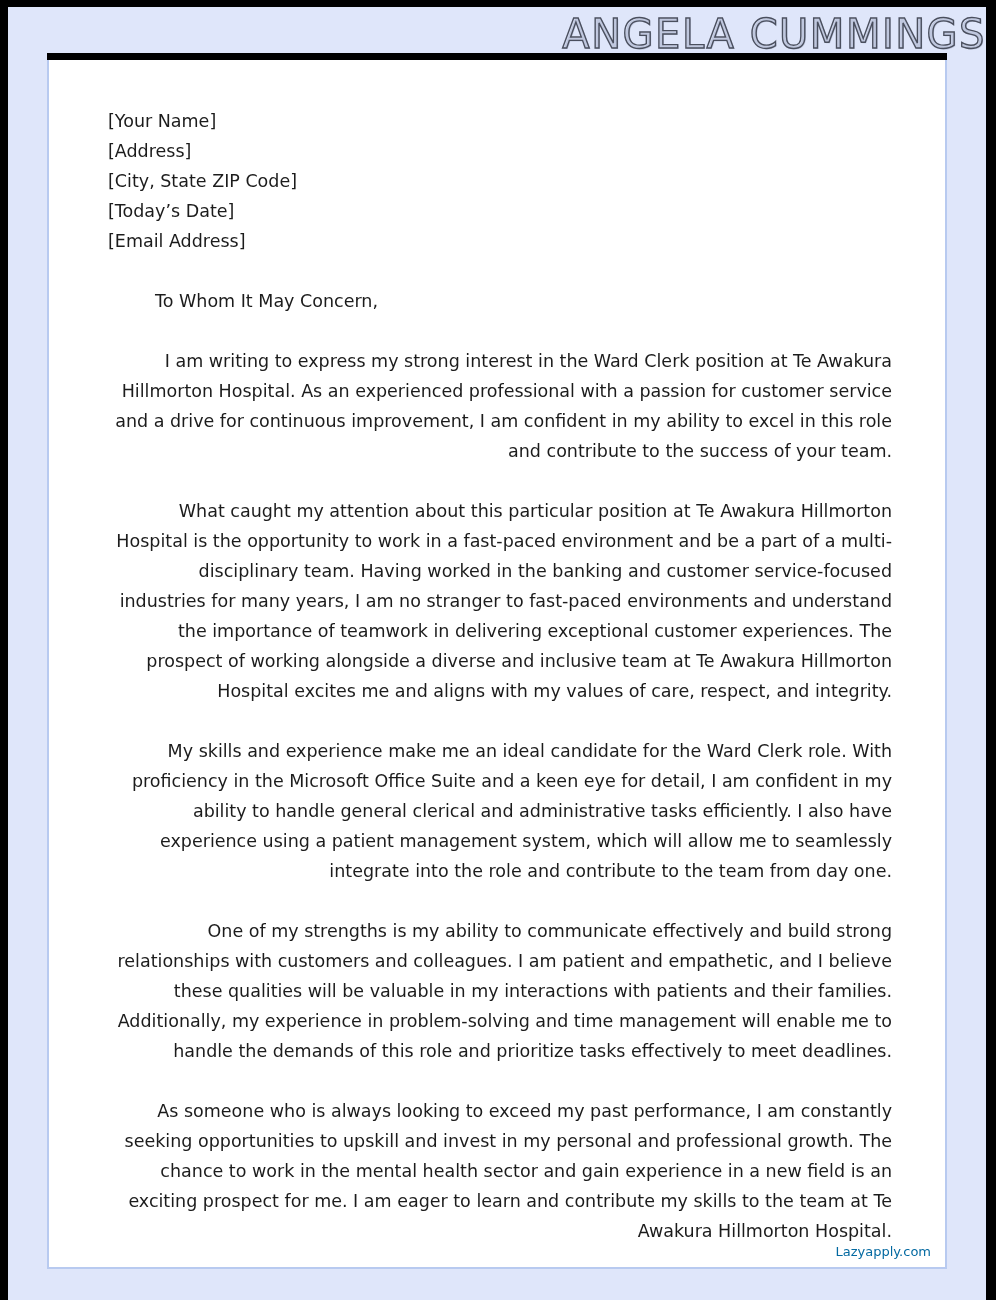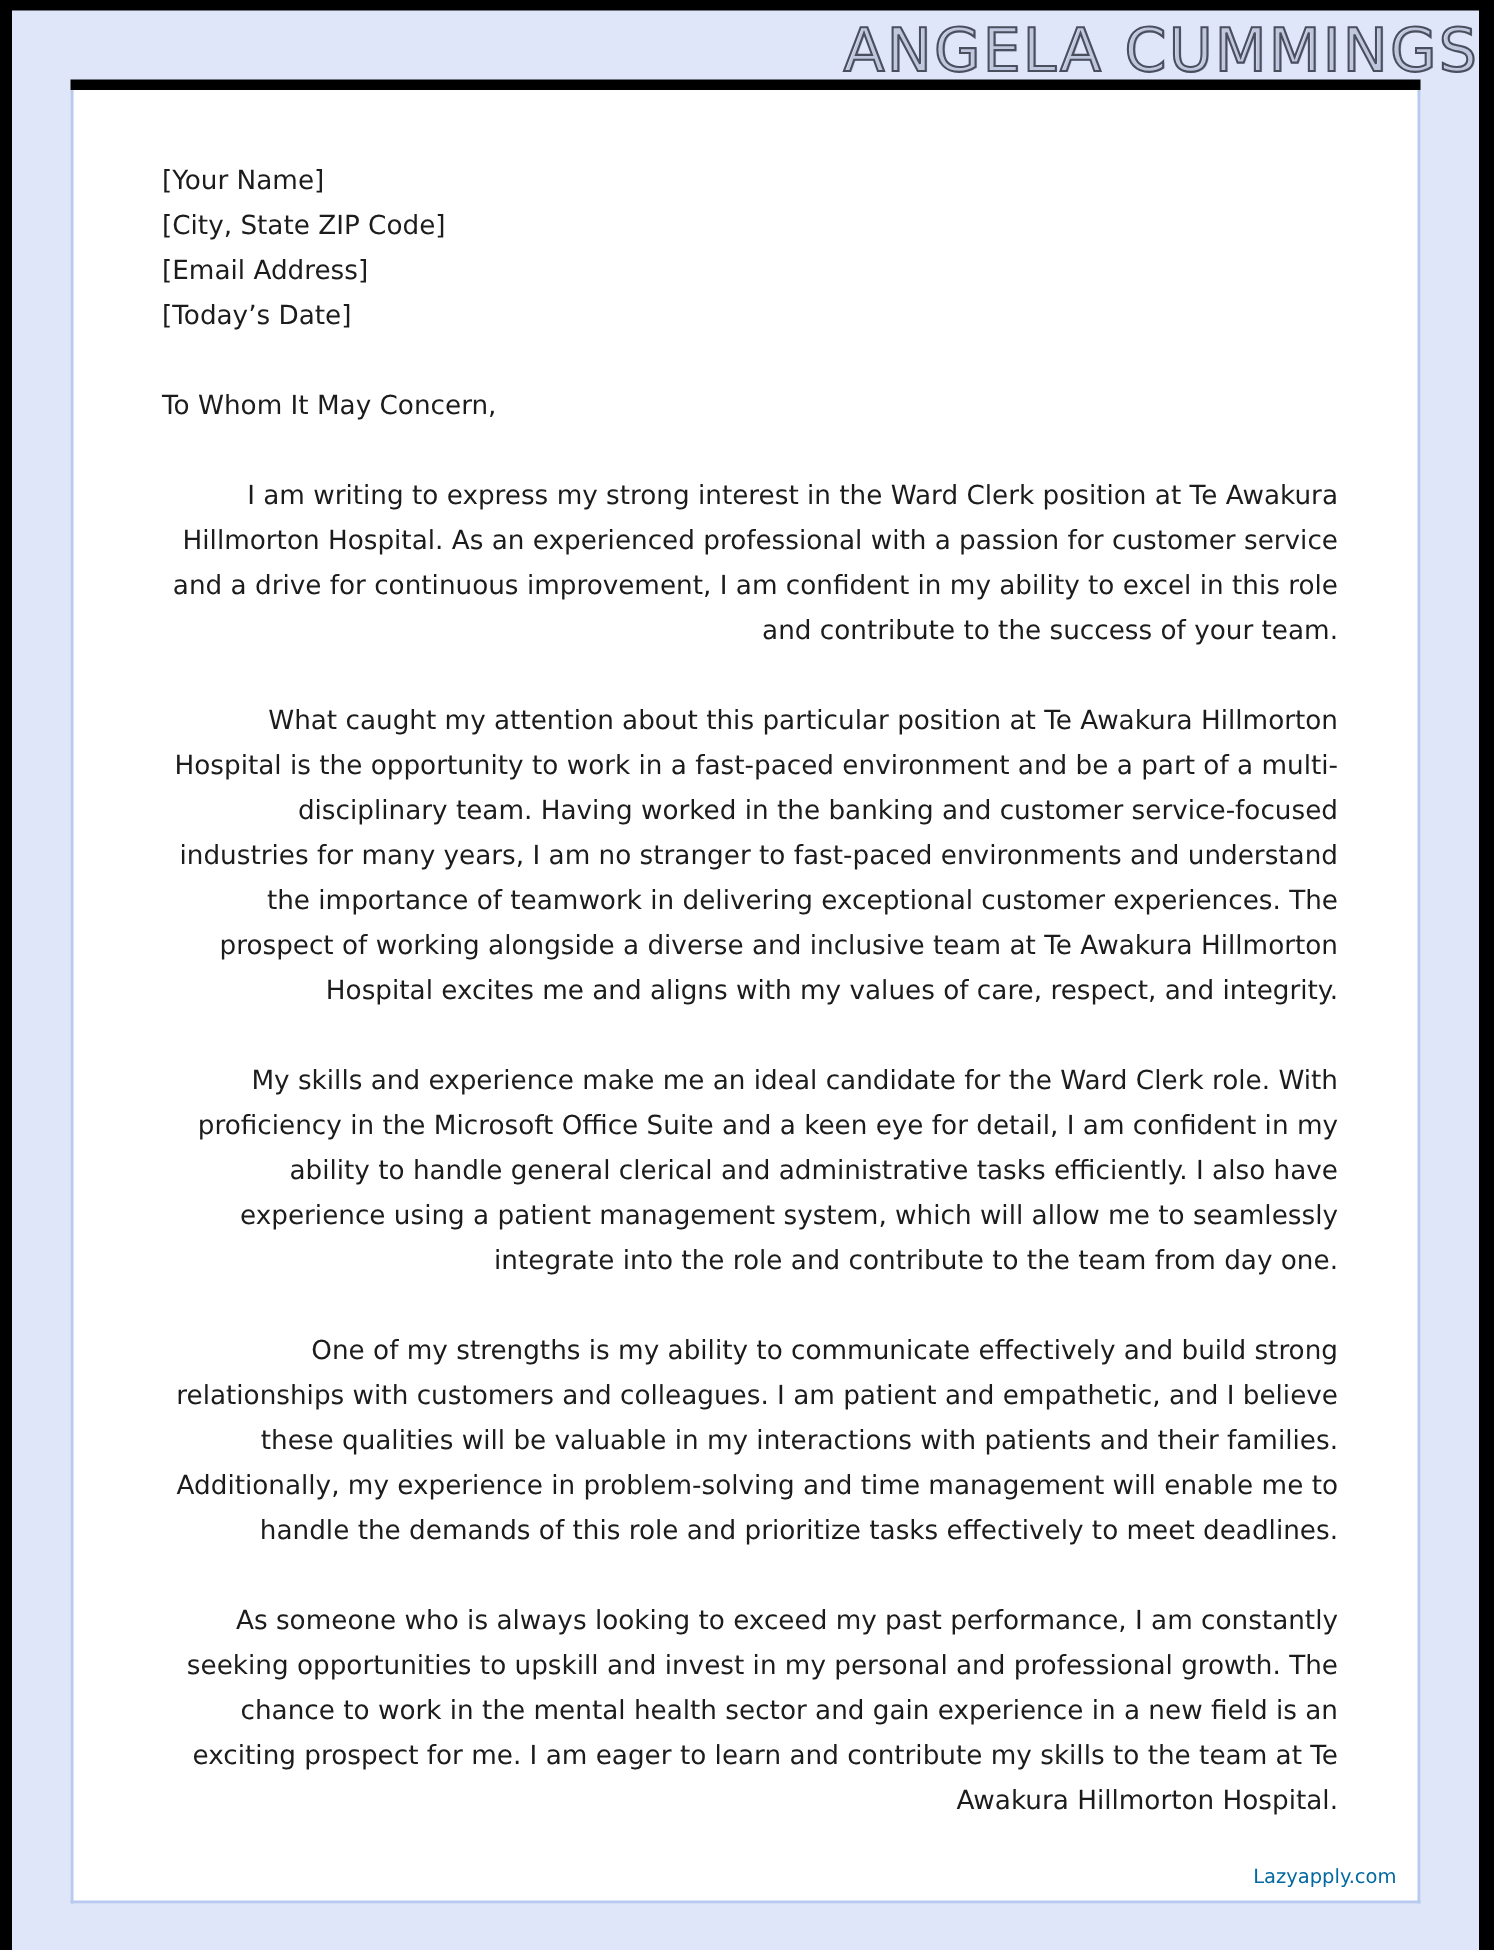--- a/index.html
+++ b/index.html
@@ -110,20 +110,21 @@
     margin: 0;
     font-weight: 400;
   }
 
   .addr-block {
     margin-bottom: 30px;
   }
 
   .salutation {
     margin-bottom: 30px;
+    margin-left: 47px;
   }
 
   .para {
     margin-bottom: 30px;
     text-align: right;
   }
 
   .para:last-child {
     margin-bottom: 0;
   }
@@ -168,23 +169,24 @@
       <div class="doc-title">ANGELA CUMMINGS</div>
     </div>
 
     <div class="title-rule"></div>
 
     <div class="page-sheet">
       <div class="page-body">
 
         <div class="addr-block">
           <div class="addr-line">[Your Name]</div>
+          <div class="addr-line">[Address]</div>
           <div class="addr-line">[City, State ZIP Code]</div>
+          <div class="addr-line">[Today’s Date]</div>
           <div class="addr-line">[Email Address]</div>
-          <div class="addr-line">[Today’s Date]</div>
         </div>
 
         <div class="salutation">To Whom It May Concern,</div>
 
         <p class="para">I am writing to express my strong interest in the Ward Clerk position at Te Awakura Hillmorton Hospital. As an experienced professional with a passion for customer service and a drive for continuous improvement, I am confident in my ability to excel in this role and contribute to the success of your team.</p>
         <p class="para">What caught my attention about this particular position at Te Awakura Hillmorton Hospital is the opportunity to work in a fast-paced environment and be a part of a multi-disciplinary team. Having worked in the banking and customer service-focused industries for many years, I am no stranger to fast-paced environments and understand the importance of teamwork in delivering exceptional customer experiences. The prospect of working alongside a diverse and inclusive team at Te Awakura Hillmorton Hospital excites me and aligns with my values of care, respect, and integrity.</p>
         <p class="para">My skills and experience make me an ideal candidate for the Ward Clerk role. With proficiency in the Microsoft Office Suite and a keen eye for detail, I am confident in my ability to handle general clerical and administrative tasks efficiently. I also have experience using a patient management system, which will allow me to seamlessly integrate into the role and contribute to the team from day one.</p>
         <p class="para">One of my strengths is my ability to communicate effectively and build strong relationships with customers and colleagues. I am patient and empathetic, and I believe these qualities will be valuable in my interactions with patients and their families. Additionally, my experience in problem-solving and time management will enable me to handle the demands of this role and prioritize tasks effectively to meet deadlines.</p>
         <p class="para">As someone who is always looking to exceed my past performance, I am constantly seeking opportunities to upskill and invest in my personal and professional growth. The chance to work in the mental health sector and gain experience in a new field is an exciting prospect for me. I am eager to learn and contribute my skills to the team at Te Awakura Hillmorton Hospital.</p>
 

